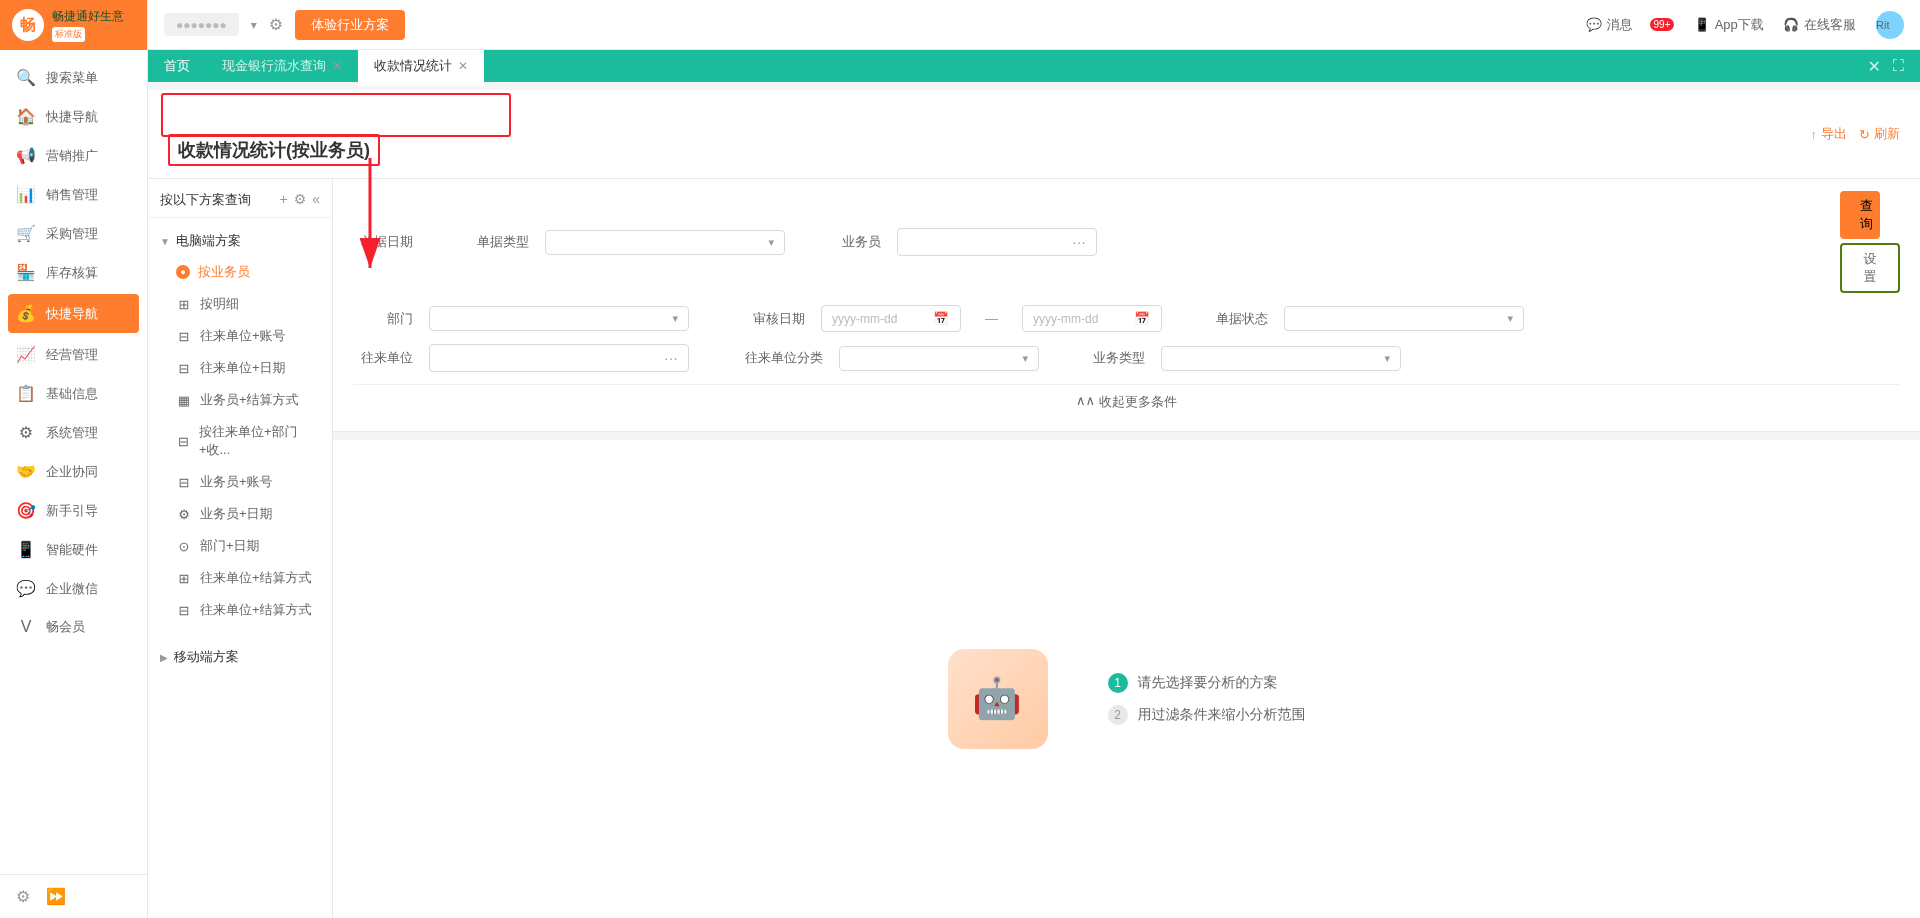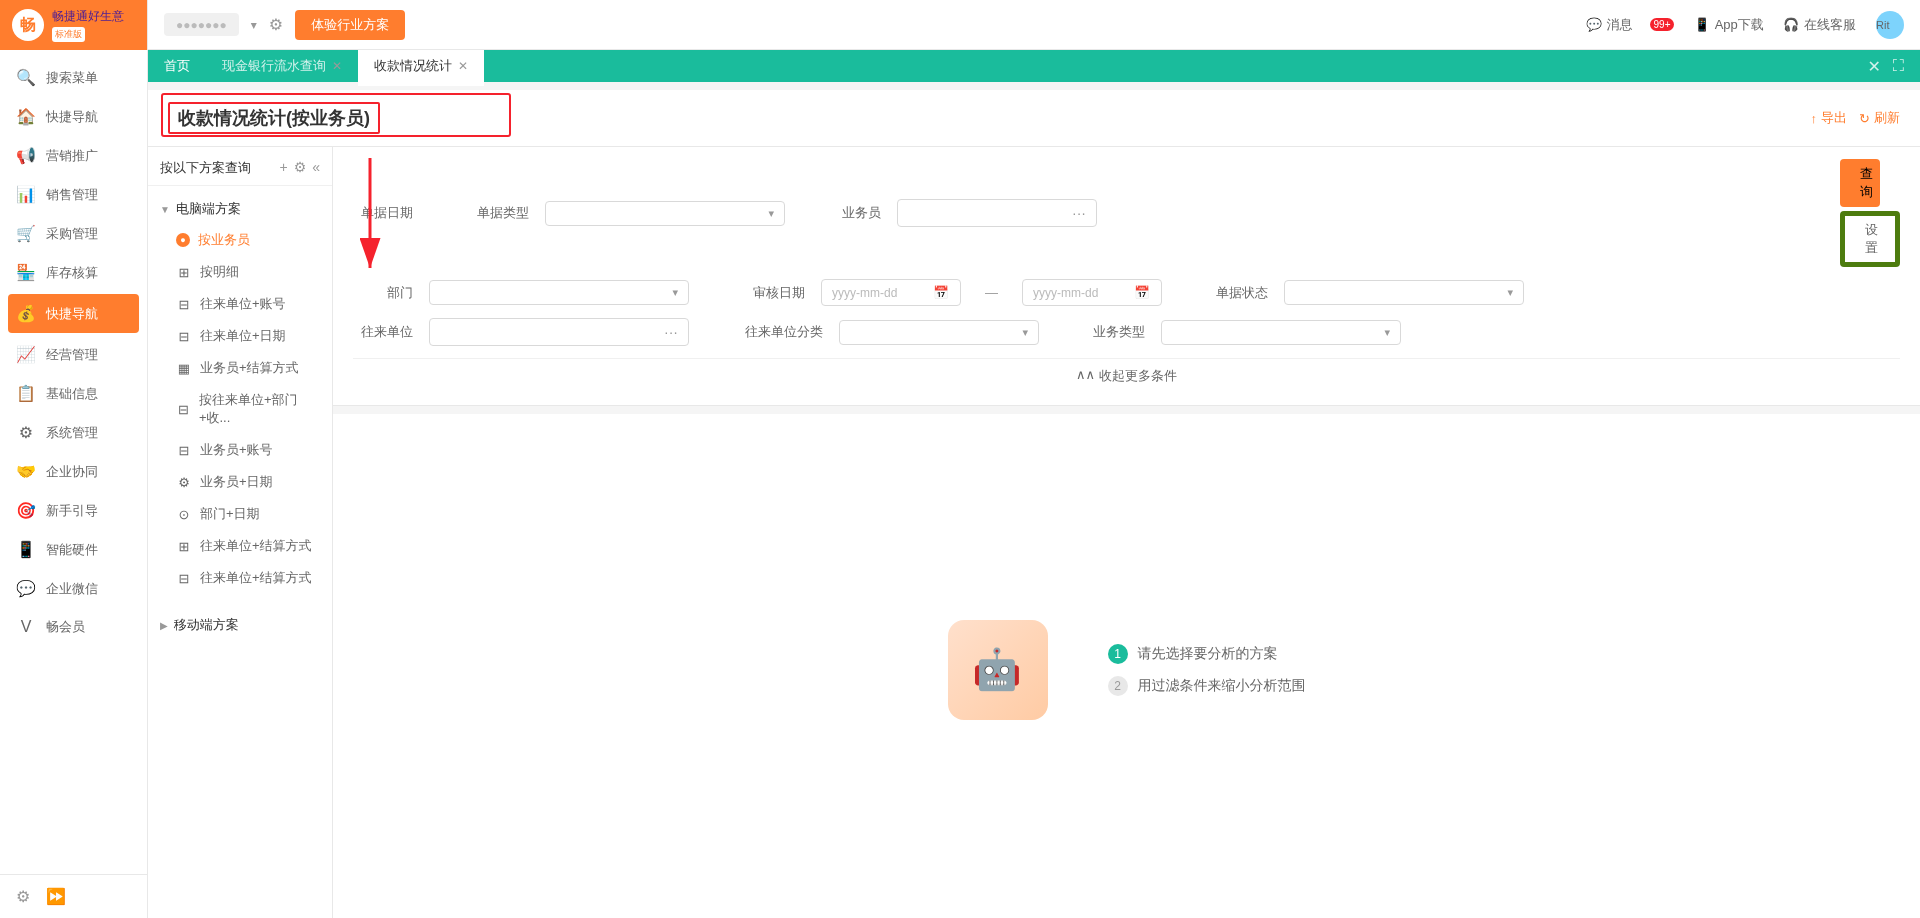--- a/index.html
+++ b/index.html
@@ -86,21 +86,21 @@
       background: #f5f5f5; overflow: hidden;
     }
 
     
     .page-header {
       background: #fff; padding: 12px 20px; display: flex; align-items: center;
       border-bottom: 1px solid #e8e8e8;
     }
     .page-title {
       font-size: 18px; font-weight: bold; color: #333;
-      border: 2px solid #f5222d; padding: 2px 8px; border-radius: 2px;
+      border: 2px solid #f5222d; padding: 2px 8px; border-radius: 2px; margin-top: 32px;
     }
     .page-actions { margin-left: auto; display: flex; gap: 12px; }
     .action-btn {
       display: flex; align-items: center; gap: 4px; color: #ff7d2e;
       cursor: pointer; font-size: 13px; background: none; border: none;
     }
 
     
     .content-body {
       display: flex; height: calc(100% - 50px);
@@ -178,21 +178,21 @@
     .date-separator { color: #999; margin: 0 8px; }
 
     .filter-buttons {
       display: flex; flex-direction: column; gap: 4px; margin-left: auto;
     }
     .query-btn {
       background: #ff7d2e; color: #000000; border: none; border-radius: 4px;
       padding: 6px 20px; font-size: 13px; cursor: pointer; width: 40px;
     }
     .settings-btn {
-      background: #fff; color: #666; border: 5px solid #4d7c0f; border-radius: 4px;
+      background: #fff; color: #666; border: 2px solid #4d7c0f; border-radius: 4px;
       padding: 5px 20px; font-size: 13px; cursor: pointer; width: 60px;
     }
 
     .collapse-more {
       display: flex; justify-content: center; padding: 8px;
       color: #666; font-size: 13px; cursor: pointer;
       border-top: 1px solid #f0f0f0; margin-top: 4px;
     }
     .collapse-icon { margin-right: 4px; }
 
@@ -229,21 +229,21 @@
   </style>
 </head>
 <body>
 
 <div class="sidebar">
   <div class="sidebar-logo">
     <div class="logo-icon">
       <span>畅</span>
     </div>
     <div>
-      <div style="color:#4c1d95;font-size:12px;">畅捷通好生意</div>
+      <div style="color:#14532d;font-size:12px;">畅捷通好生意</div>
       <div class="logo-badge">标准版</div>
     </div>
   </div>
   <div class="sidebar-nav">
 
   <div class="sidebar-item">
       <span class="item-icon">🔍</span>
       <span>搜索菜单</span>
     </div>
       <div class="sidebar-item">

